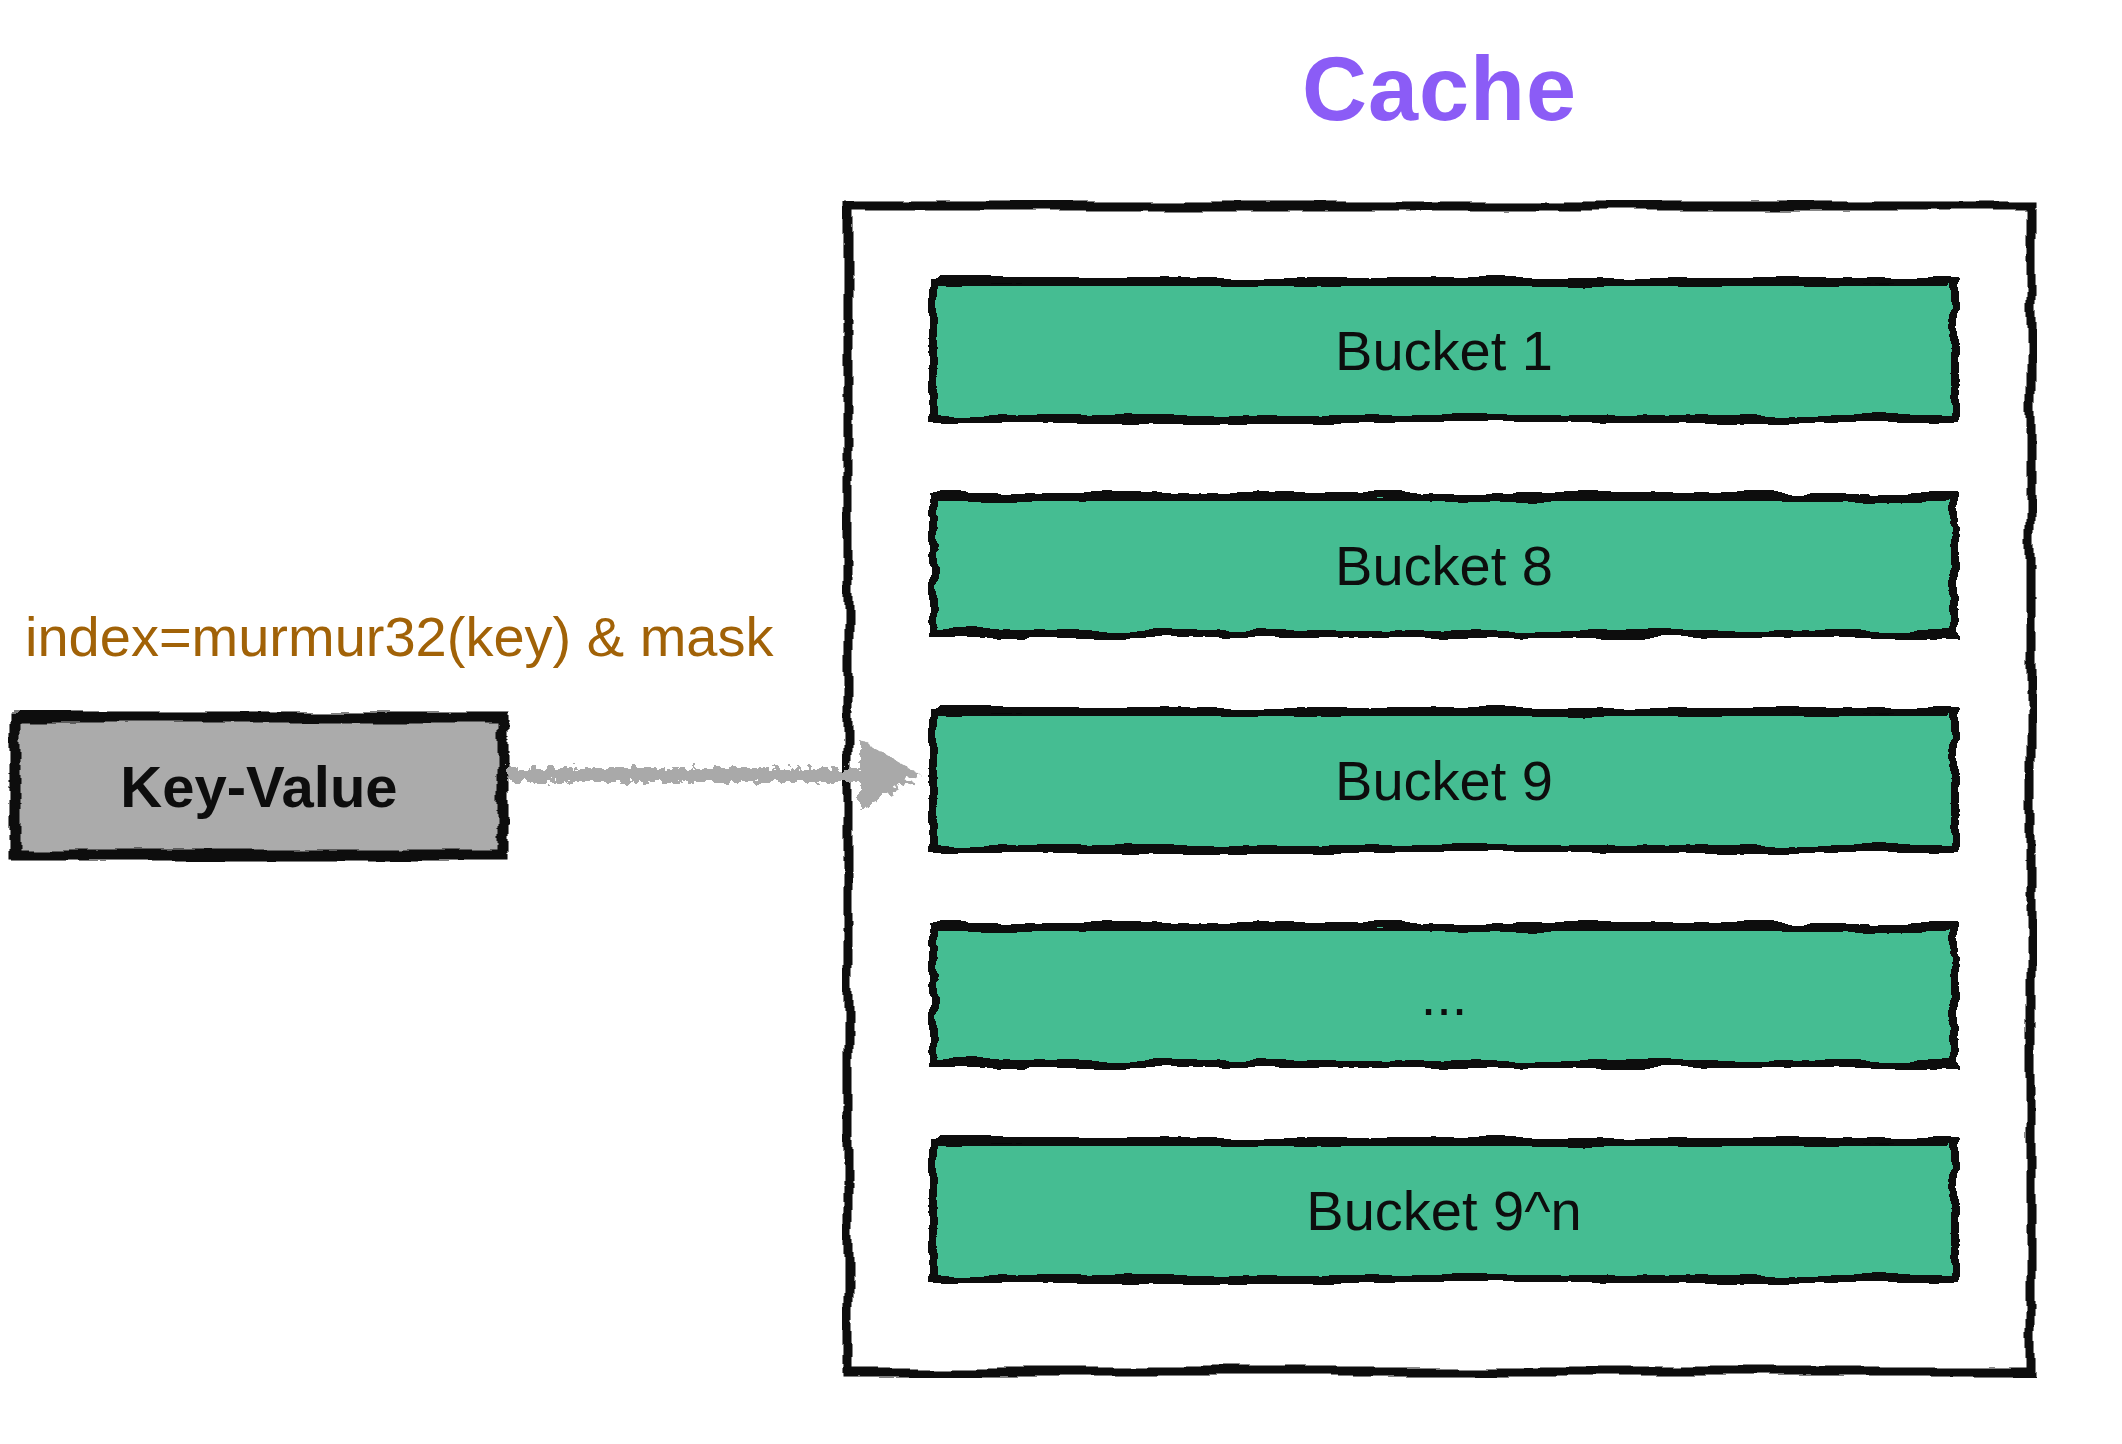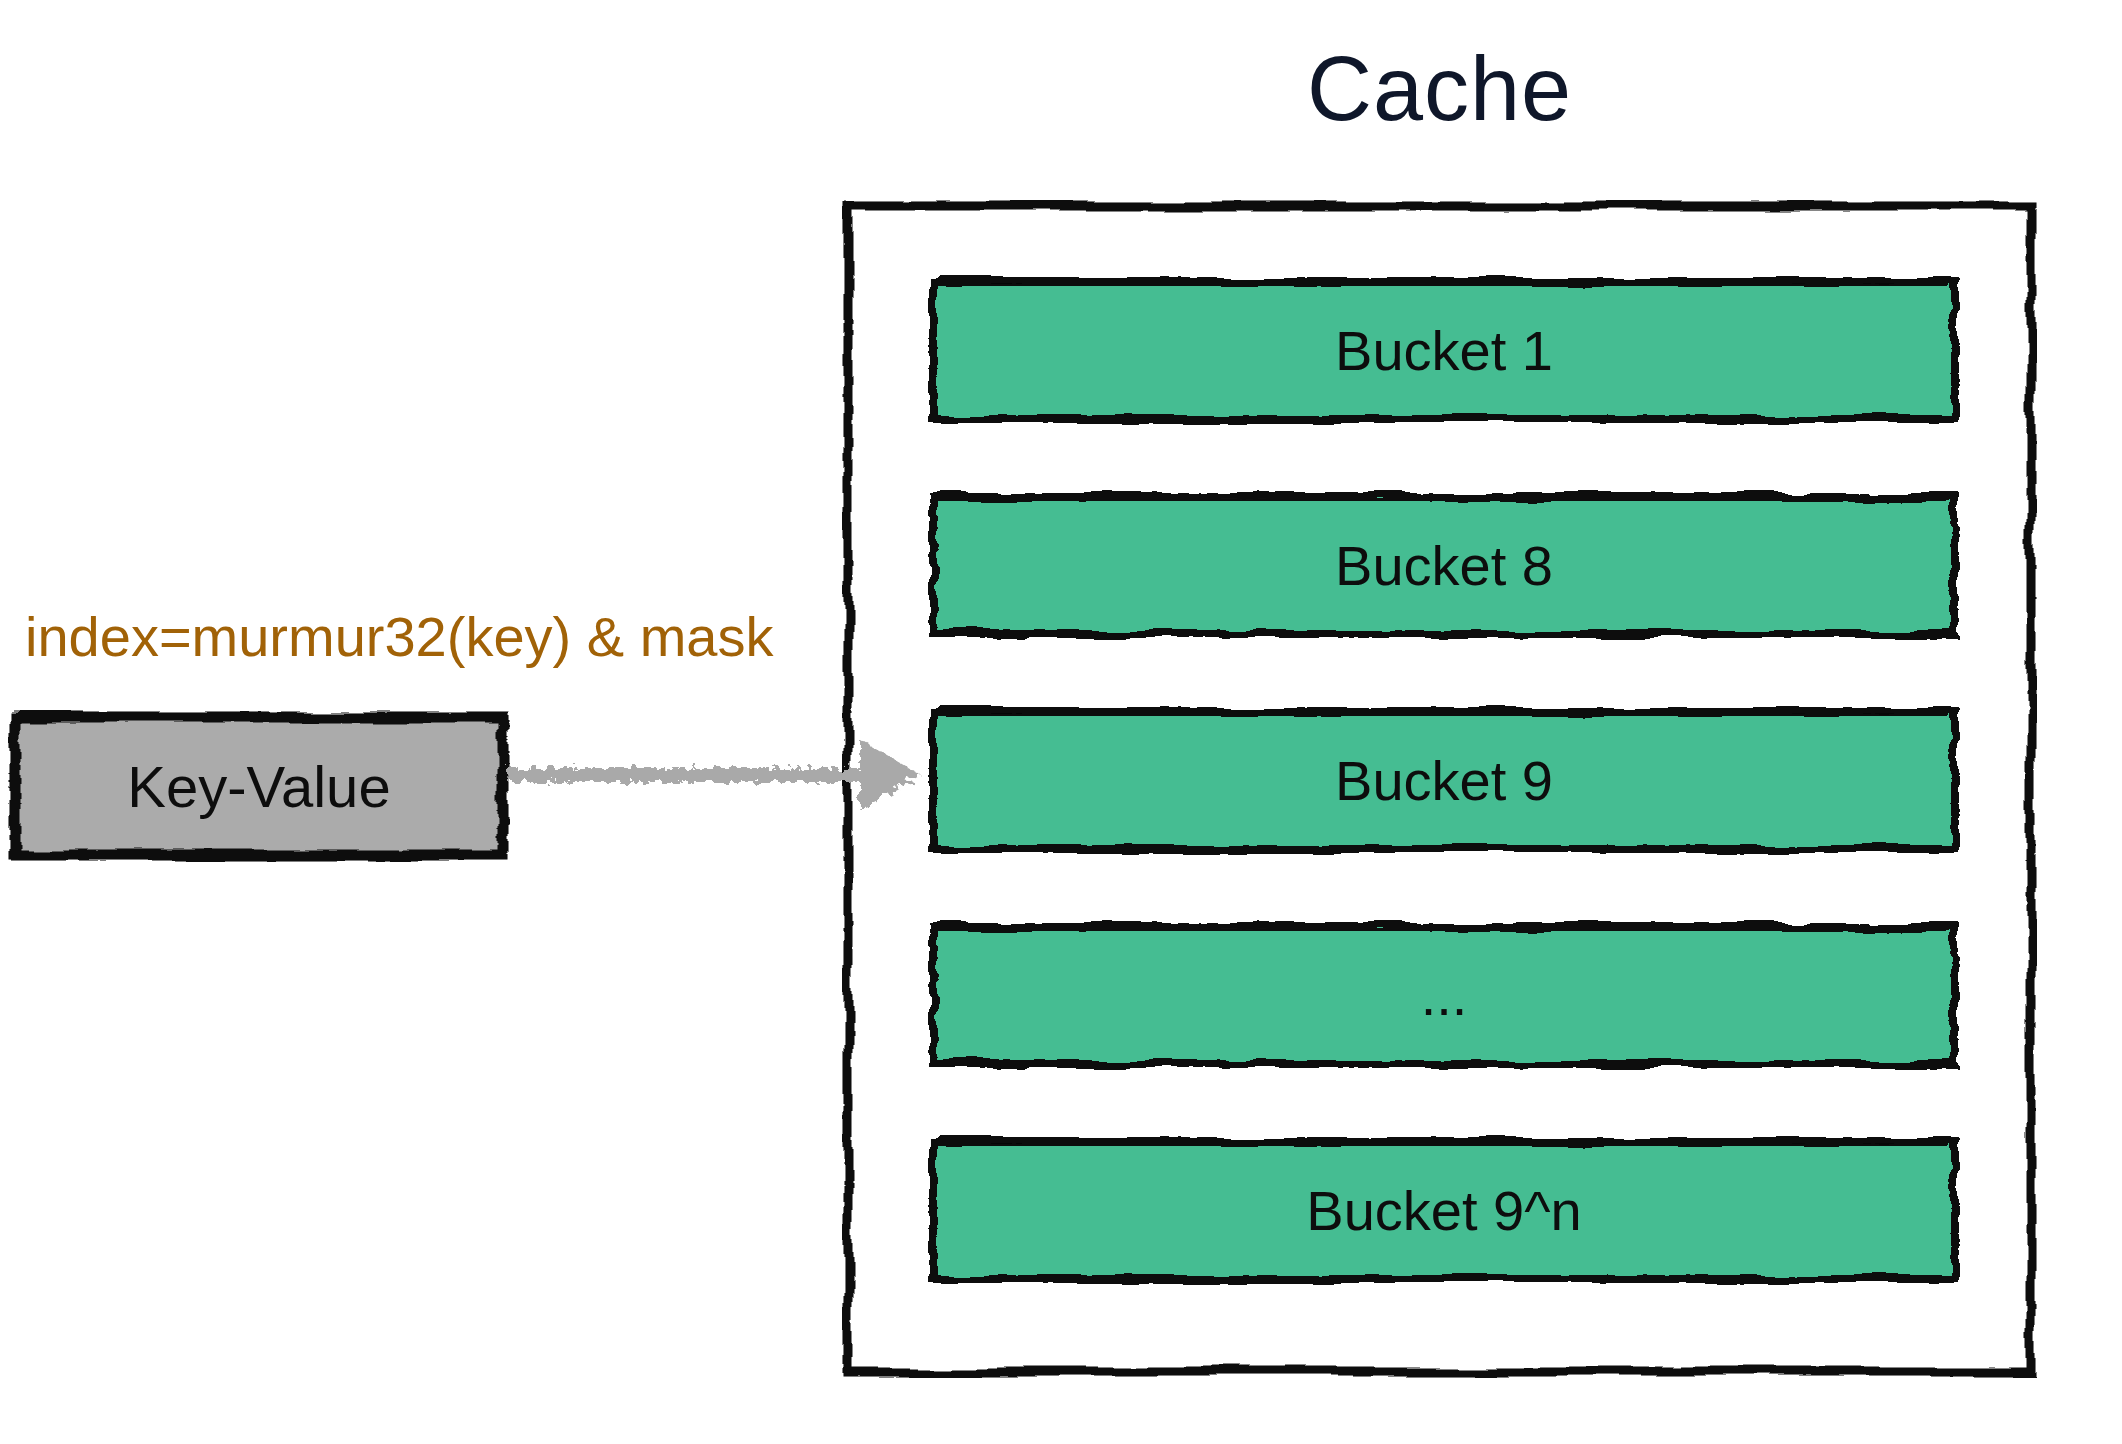--- a/index.html
+++ b/index.html
@@ -17,22 +17,22 @@
   }
   .defs-svg { position: absolute; width: 0; height: 0; }
 
   .diagram-title {
     position: absolute;
     left: 842px;
     top: 38px;
     width: 1195px;
     text-align: center;
     font-size: 90px;
-    font-weight: normal;
-    color: #0f172a;
+    font-weight: bold;
+    color: #8b5cf6;
     letter-spacing: 1px;
   }
 
   .cache-box {
     position: absolute;
     left: 842px;
     top: 200px;
     width: 1195px;
     height: 1178px;
   }
@@ -74,21 +74,21 @@
     height: 152px;
   }
   .kv-box svg { position: absolute; left: 0; top: 0; }
   .kv-label {
     position: absolute;
     left: 0; top: 0; right: 0; bottom: 0;
     display: flex;
     align-items: center;
     justify-content: center;
     font-size: 58px;
-    font-weight: normal;
+    font-weight: bold;
     color: #0d0d0d;
   }
 
   .arrow-svg {
     position: absolute;
     left: 505px;
     top: 710px;
   }
 </style>
 </head>

